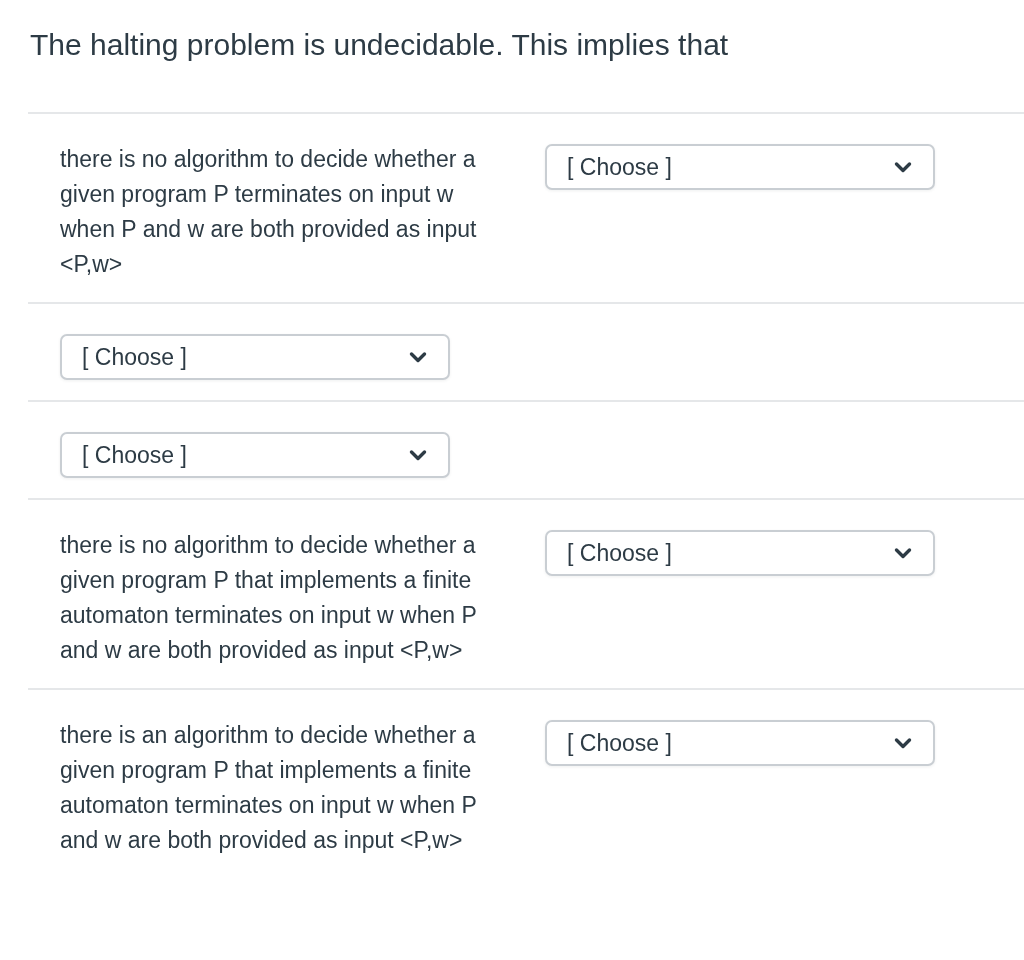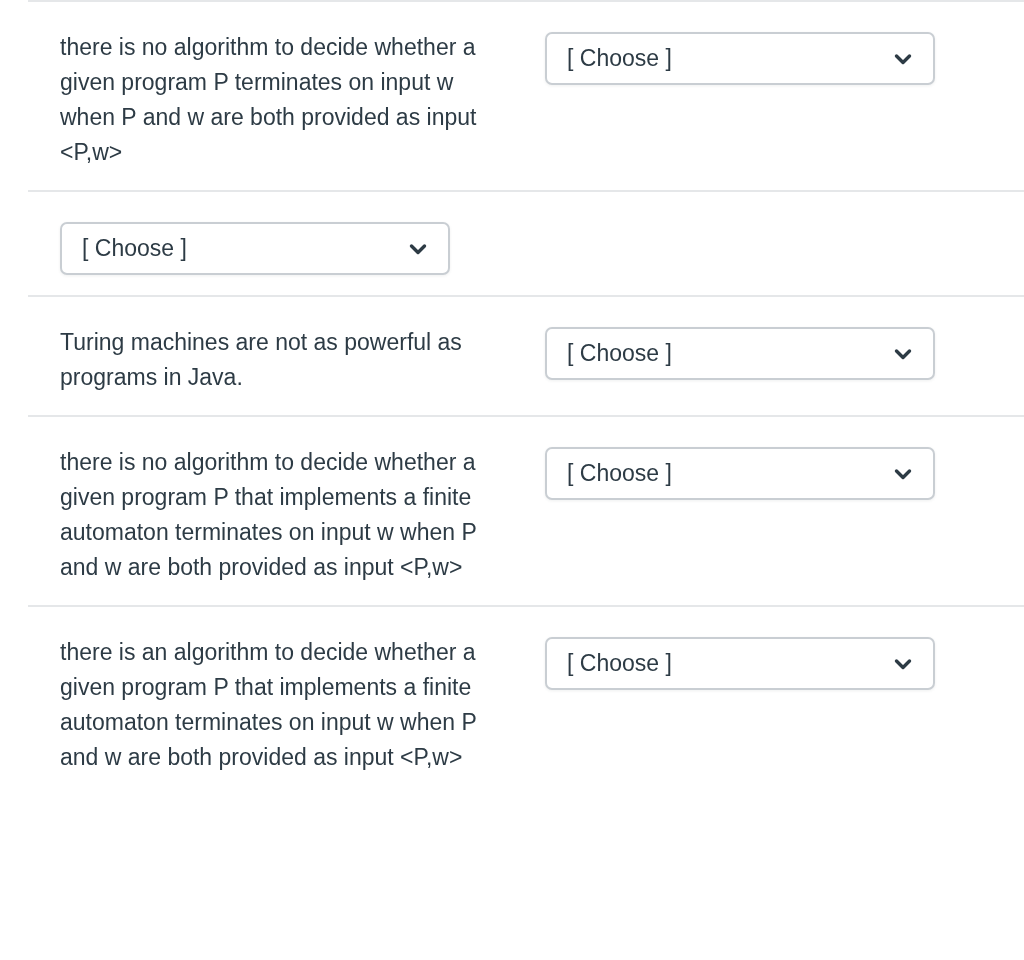--- a/index.html
+++ b/index.html
@@ -43,21 +43,21 @@
     flex: 0 0 485px;
     font-size: 23px;
     font-weight: 400;
     line-height: 35px;
     white-space: pre-line;
     color: #2D3B45;
   }
   .dropdown {
     margin-top: 2px;
     width: 390px;
-    height: 53px;
+    height: 46px;
     flex: 0 0 390px;
     border: 2px solid #c9ced3;
     border-radius: 7px;
     background: #ffffff;
     display: flex;
     align-items: center;
     justify-content: space-between;
     padding: 0 18px 0 20px;
     font-size: 23px;
     color: #2D3B45;
@@ -74,20 +74,21 @@
     width: 24px;
     height: 24px;
   }
   .chevron svg { display: block; }
 </style>
 </head>
 <body>
 
 <main class="question-card">
 
+  <h1 class="question-title">The halting problem is undecidable. This implies that</h1>
 
   <div class="divider"></div>
 
   <section class="match-row">
     <p class="statement">there is no algorithm to decide whether a
 given program P terminates on input w
 when P and w are both provided as input
 &lt;P,w&gt;</p>
     <div class="dropdown" role="combobox" aria-haspopup="listbox" aria-expanded="false" tabindex="0">
       <span class="dropdown-value">[ Choose ]</span>
@@ -108,22 +109,20 @@
         <svg width="24" height="24" viewBox="0 0 24 24" fill="none" xmlns="http://www.w3.org/2000/svg">
           <path d="M5.5 9 L12 15.5 L18.5 9" stroke="#2D3B45" stroke-width="3.4" stroke-linecap="round" stroke-linejoin="round"></path>
         </svg>
       </span>
     </div>
   </section>
 
   <div class="divider"></div>
 
   <section class="match-row">
-    <p class="statement">Turing machines are not as powerful as
-programs in Java.</p>
     <div class="dropdown" role="combobox" aria-haspopup="listbox" aria-expanded="false" tabindex="0">
       <span class="dropdown-value">[ Choose ]</span>
       <span class="chevron">
         <svg width="24" height="24" viewBox="0 0 24 24" fill="none" xmlns="http://www.w3.org/2000/svg">
           <path d="M5.5 9 L12 15.5 L18.5 9" stroke="#2D3B45" stroke-width="3.4" stroke-linecap="round" stroke-linejoin="round"></path>
         </svg>
       </span>
     </div>
   </section>
 

